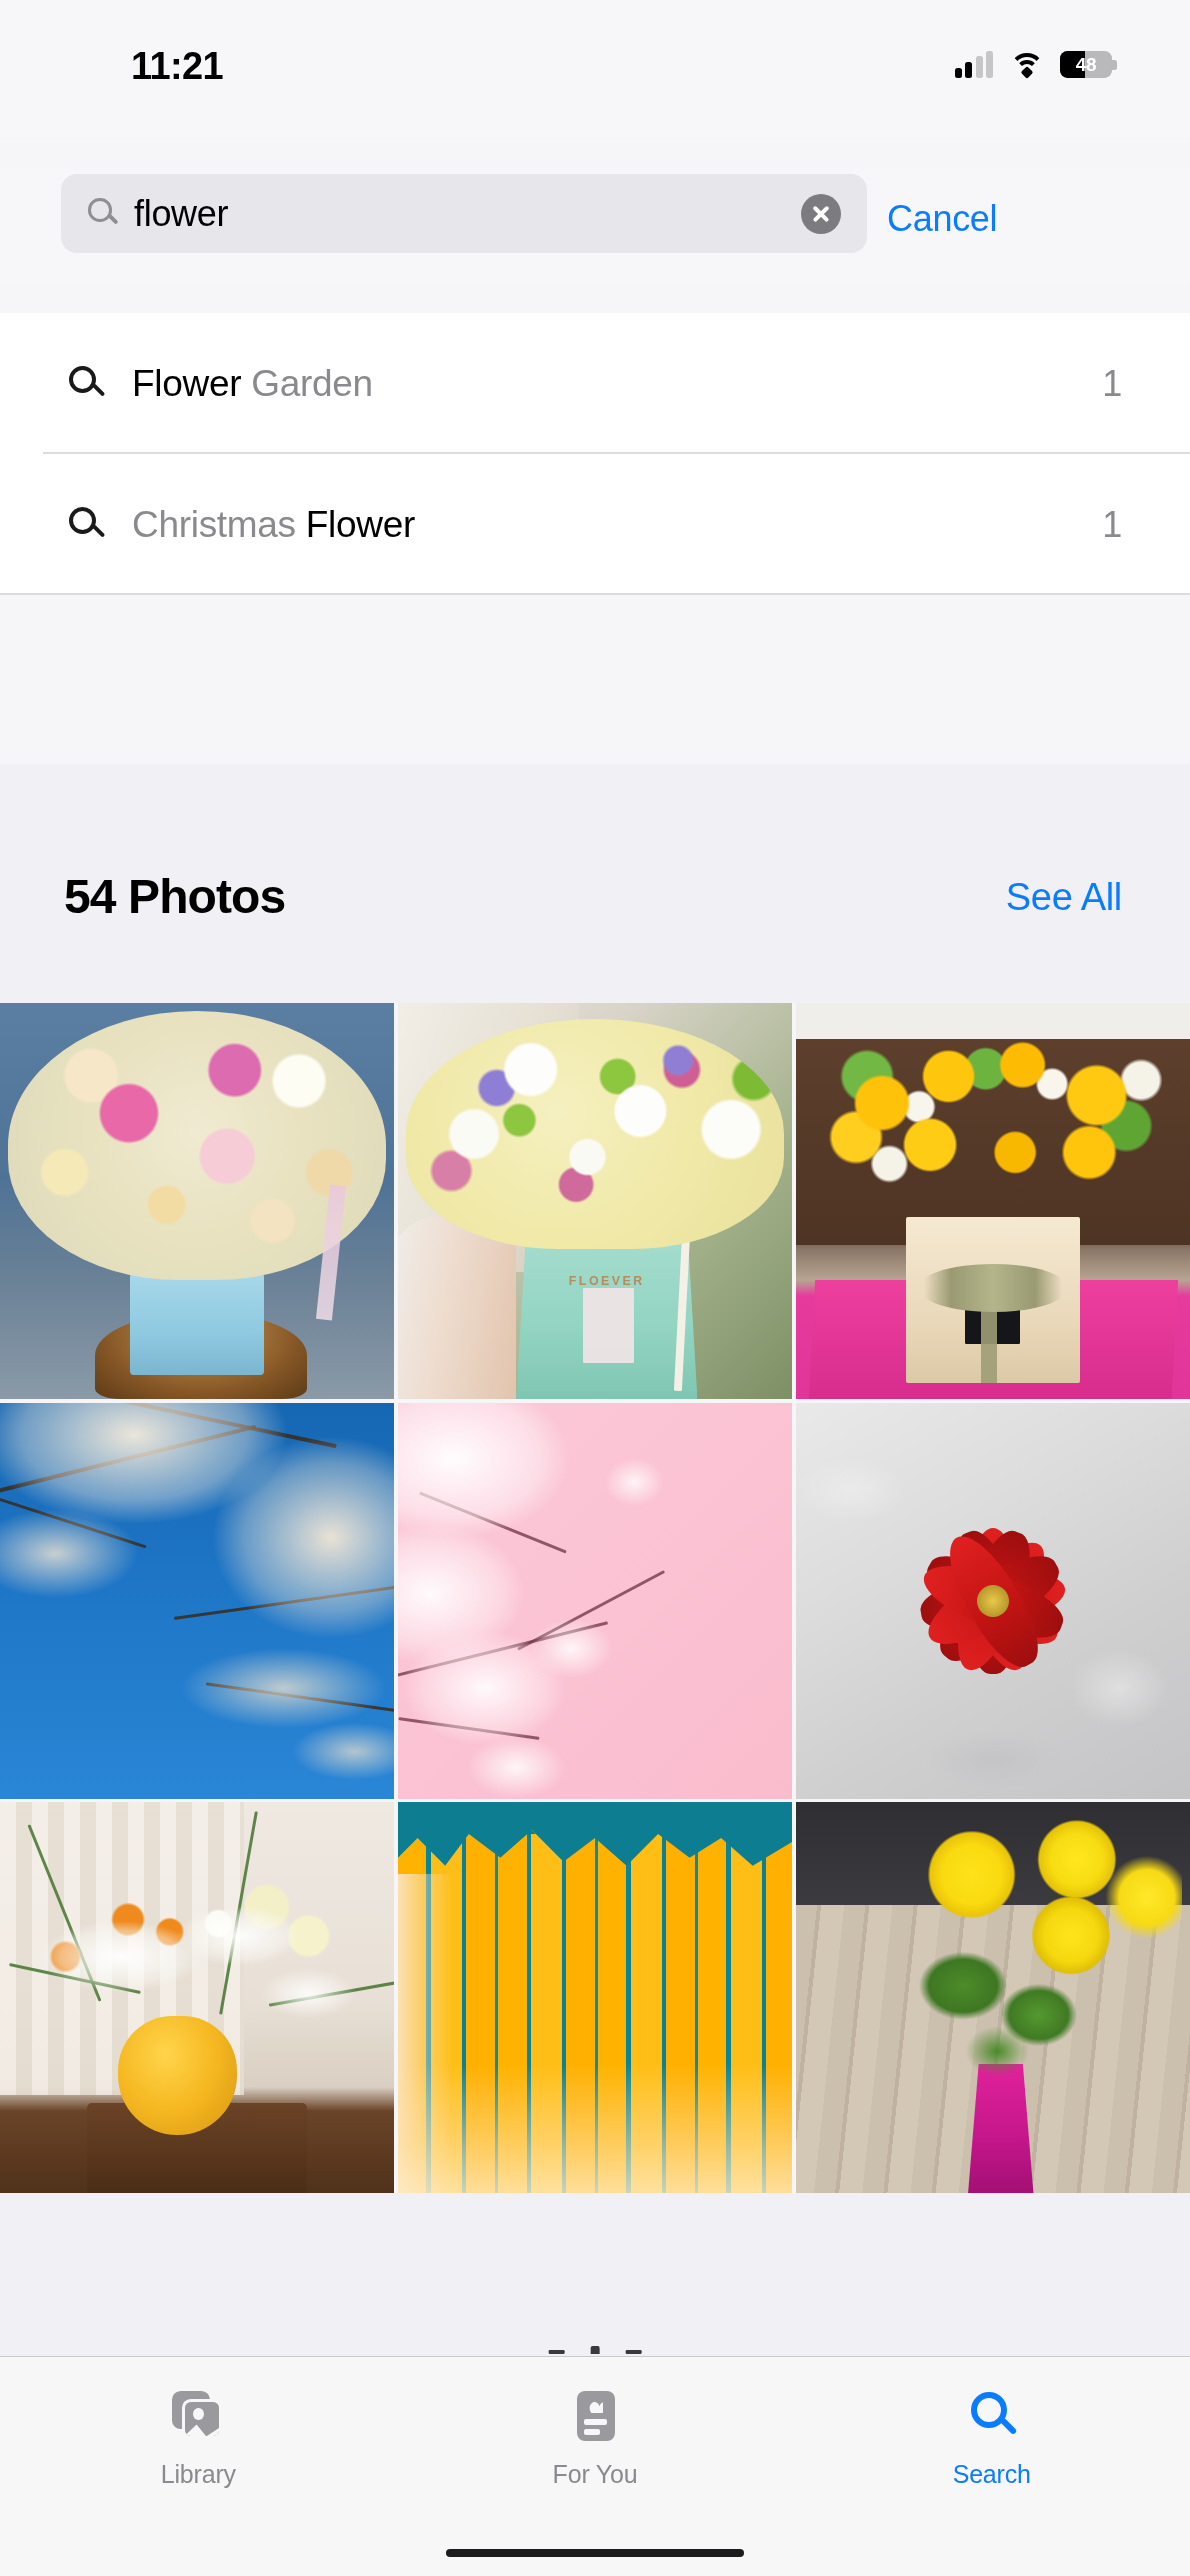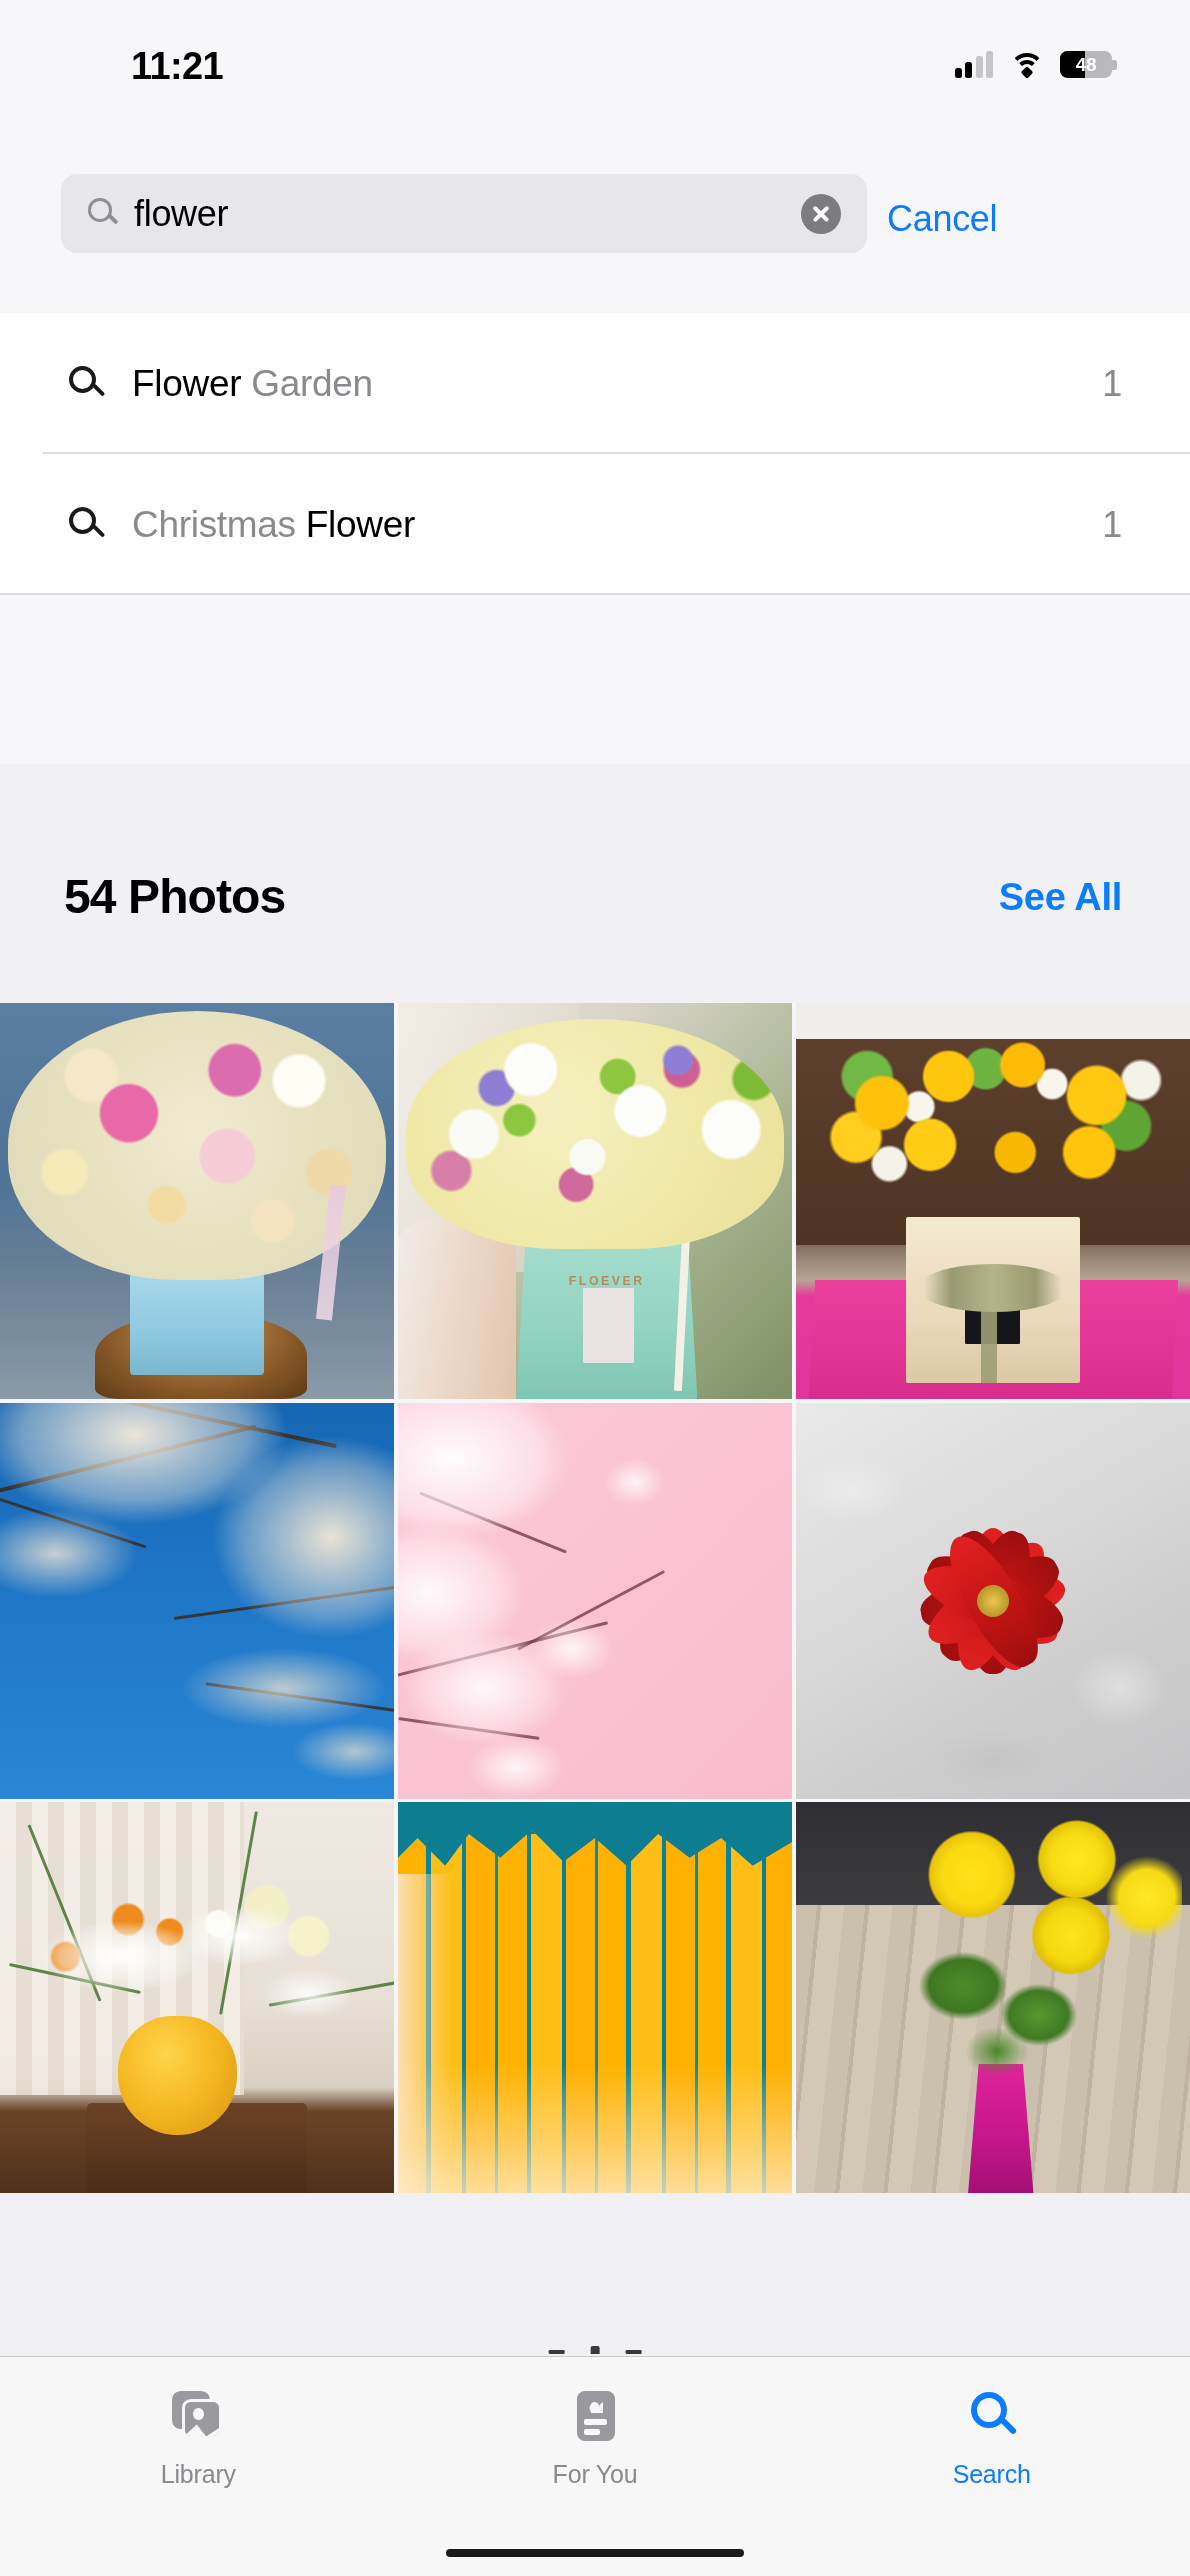--- a/index.html
+++ b/index.html
@@ -139,21 +139,21 @@
   .photos-section { position:absolute; top:764px; left:0; width:1190px; }
   .ph-header {
     position:relative; height:239px; background:#f1f1f5;
   }
   .ph-title {
     position:absolute; left:64px; top:105px;
     font-size:48px; font-weight:bold; color:#000; letter-spacing:-0.9px;
   }
   .ph-seeall {
     position:absolute; right:68px; top:112px;
-    font-size:38px; color:#0a7cff; letter-spacing:-0.3px;font-weight:bold;
+    font-size:38px; color:#0a7cff; letter-spacing:-0.3px;
   }
 
   
   .grid {
     display:grid; grid-template-columns:repeat(3, 1fr);
     gap:3.7px; width:1190px;
   }
   .cell { position:relative; width:100%; height:396px; overflow:hidden; background:#ddd; }
   .cell > .art { position:absolute; inset:0;padding-left:36px; }
 

